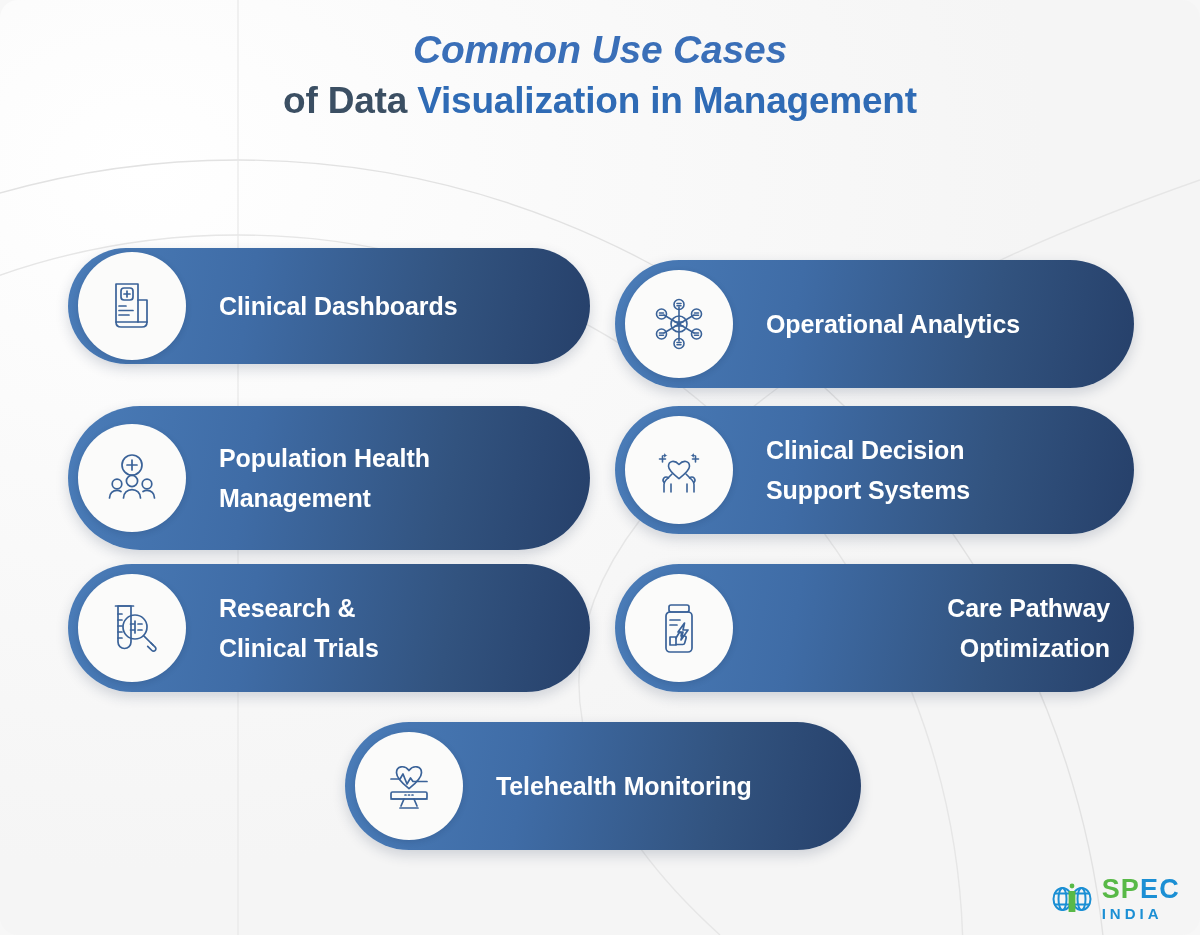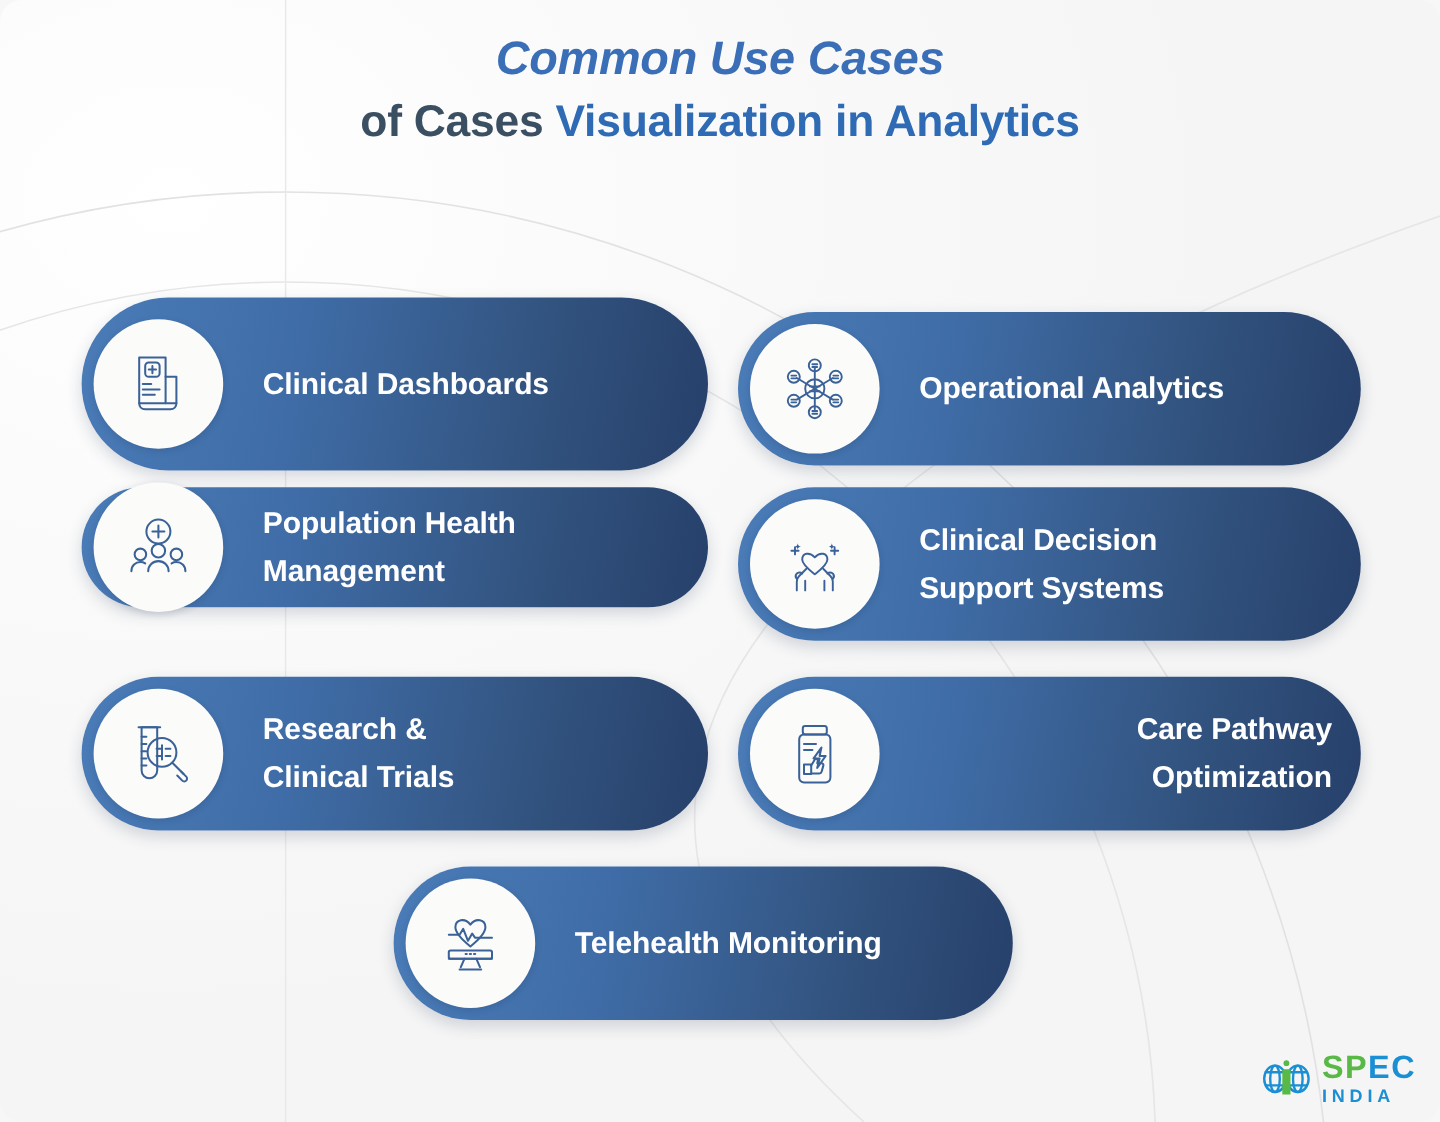--- a/index.html
+++ b/index.html
@@ -92,27 +92,27 @@
     font-size: 25px;
     font-weight: 700;
     letter-spacing: -0.1px;
     line-height: 40px;
     margin-left: 33px;
     padding-right: 24px;
     white-space: pre-line;
   }
 
   
-  #pill-1 { left: 68px;  top: 248px; width: 522px; height: 144px; }
+  #pill-1 { left: 68px;  top: 248px; width: 522px; height: 116px; }
   #pill-2 { left: 615px; top: 248px; width: 519px; height: 128px; margin-top: 12px; }
-  #pill-3 { left: 68px;  top: 406px; width: 522px; height: 100px; }
+  #pill-3 { left: 68px;  top: 406px; width: 522px; height: 144px; }
   #pill-4 { left: 615px; top: 406px; width: 519px; height: 128px; }
   #pill-5 { left: 68px;  top: 564px; width: 522px; height: 128px; }
   #pill-6 { left: 615px; top: 564px; width: 519px; height: 128px; text-align: right; }
-  #pill-7 { left: 328px; top: 722px; width: 516px; height: 128px; }
+  #pill-7 { left: 345px; top: 722px; width: 516px; height: 128px; }
 
   
   .logo {
     position: absolute;
     right: 20px;
     bottom: 14px;
     display: flex;
     align-items: center;
     gap: 7px;
     z-index: 6;
@@ -143,21 +143,21 @@
 
   <svg class="bg-arcs" viewBox="0 0 1200 935" xmlns="http://www.w3.org/2000/svg">
     <circle cx="238" cy="1030" r="870" fill="none" stroke="#e2e2e2" stroke-width="1.4"></circle>
     <circle cx="238" cy="960" r="725" fill="none" stroke="#e6e6e6" stroke-width="1.4"></circle>
     <line x1="238" y1="0" x2="238" y2="935" stroke="#e8e8e8" stroke-width="1.2"></line>
     <path d="M 1200 180 C 1000 250 760 360 640 520 C 540 650 560 790 720 935" fill="none" stroke="#e6e6e6" stroke-width="1.4"></path>
   </svg>
 
   <div class="title-block">
     <span class="title-line1">Common Use Cases</span>
-    <span class="title-line2"><span class="t-dark">of Cases </span><span class="t-blue">Visualization in Analytics</span></span>
+    <span class="title-line2"><span class="t-dark">of Data </span><span class="t-blue">Visualization in Management</span></span>
   </div>
 
   <div class="pill" id="pill-1">
     <div class="pill-icon">
       <svg width="56" height="56" viewBox="0 0 56 56" fill="none" stroke="#3a6298" stroke-width="1.7" stroke-linecap="round" stroke-linejoin="round">
         <path d="M12 6 h22 v38 h-22 z"></path>
         <path d="M34 22 h9 v22 h-9"></path>
         <path d="M12 44 c0 3 2 5 5 5 h21 c3 0 5-2 5-5"></path>
         <rect x="17" y="10" width="12" height="12" rx="3"></rect>
         <path d="M23 13 v6 M20 16 h6"></path>

